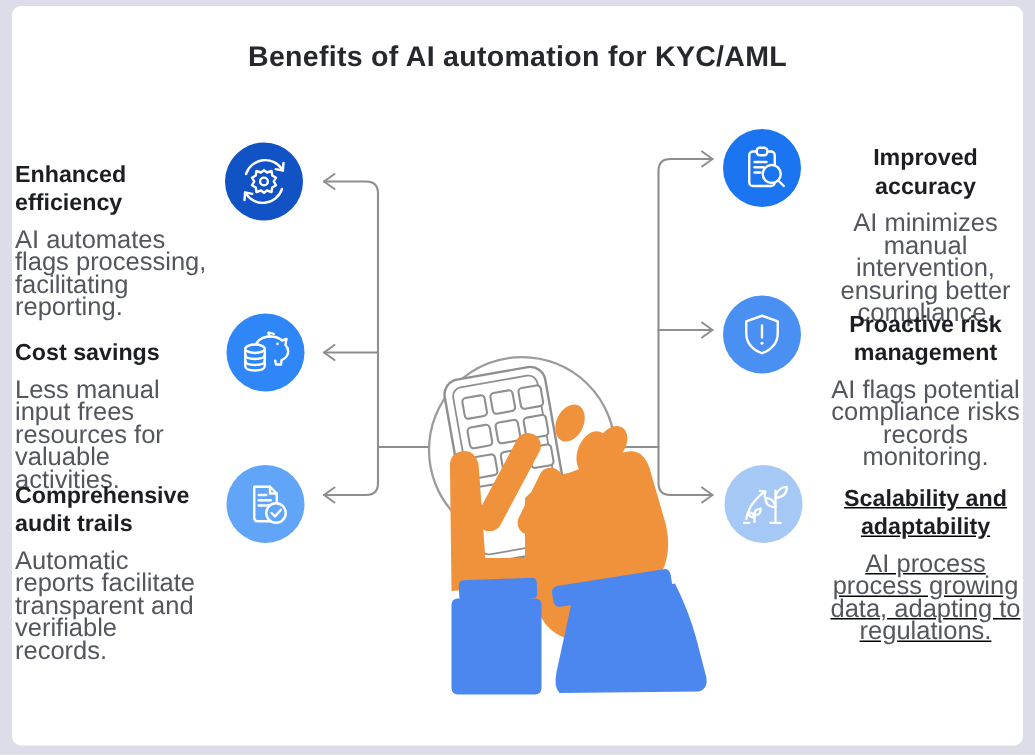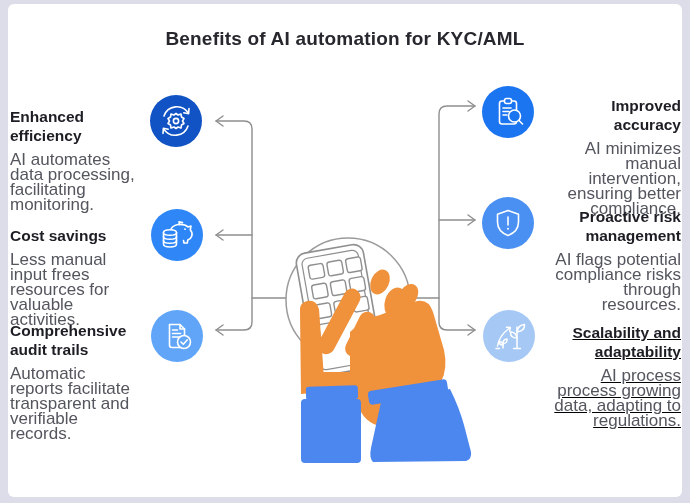--- a/index.html
+++ b/index.html
@@ -5,21 +5,21 @@
   html,body{margin:0;padding:0;background:#dcdde8;}
   .stage{position:relative;width:690px;height:503px;background:#dcdde8;overflow:hidden;
          font-family:"Liberation Sans", sans-serif;}
   .card{position:absolute;left:8px;top:4px;right:8px;bottom:6px;background:#ffffff;border-radius:6px;}
   .title{position:absolute;left:0;top:28px;width:690px;text-align:center;
          font-size:19px;font-weight:700;color:#26282e;letter-spacing:.2px;}
   .item{position:absolute;}
   .item h3{margin:0;font-size:15.5px;line-height:19px;font-weight:700;color:#1c1e24;}
   .item p{margin:7px 0 0;font-size:17px;line-height:15px;color:#54565e;}
   .item.left{width:130px;text-align:left;}
-  .item.right{width:128px;text-align:right;}
+  .item.right{width:128px;text-align:center;}
   .l1{left:10px;top:107px;} .l2{left:10px;top:226px;} .l3{left:10px;top:321px;}
   .r1{left:553px;top:96px;} .r2{left:553px;top:207px;} .r3{left:553px;top:323px;text-decoration:underline;}
   .icon{position:absolute;width:52px;height:52px;border-radius:50%;}
   .icon svg{width:100%;height:100%;display:block;}
   .ic-eff{left:150px;top:95px;background:#1153c4;}
   .ic-cost{left:151px;top:209px;background:#2e86f7;}
   .ic-audit{left:151px;top:310px;background:#60a5f8;}
   .ic-acc{left:482px;top:86px;background:#1b74f0;}
   .ic-risk{left:482px;top:197px;background:#4a90f2;}
   .ic-scale{left:483px;top:310px;background:#a6c8f5;}
@@ -89,38 +89,38 @@
         <rect x="306" y="386" width="52" height="14" rx="3" transform="rotate(-2 332 393)"></rect>
         <rect x="301" y="399" width="60" height="64" rx="4"></rect>
         <rect x="368" y="385" width="80" height="14" rx="4" transform="rotate(-9 408 392)"></rect>
         <path d="M373 462 Q369 458 371 448 L381 402 L450 389 Q459 407 464 425 L471 452 Q472 459 466 461 Z"></path>
       </g>
     </g>
   </svg>
 
   <div class="item left l1">
     <h3>Enhanced efficiency</h3>
-    <p>AI automates data processing, facilitating monitoring.</p>
+    <p>AI automates flags processing, facilitating reporting.</p>
   </div>
   <div class="item left l2">
     <h3>Cost savings</h3>
     <p>Less manual input frees resources for valuable activities.</p>
   </div>
   <div class="item left l3">
     <h3>Comprehensive audit trails</h3>
     <p>Automatic reports facilitate transparent and verifiable records.</p>
   </div>
 
   <div class="item right r1">
     <h3>Improved accuracy</h3>
     <p>AI minimizes manual intervention, ensuring better compliance.</p>
   </div>
   <div class="item right r2">
     <h3>Proactive risk management</h3>
-    <p>AI flags potential compliance risks through resources.</p>
+    <p>AI flags potential compliance risks records monitoring.</p>
   </div>
   <div class="item right r3">
     <h3>Scalability and adaptability</h3>
     <p>AI process process growing data, adapting to regulations.</p>
   </div>
 
   <div class="icon ic-eff">
     <svg viewBox="0 0 52 52" fill="none" stroke="#ffffff" stroke-width="1.6" stroke-linecap="round" stroke-linejoin="round">
       <path d="M26 18.5 L28 20 L31 19 L31.5 22 L34 23.5 L32.5 26 L34 28.5 L31.5 30 L31 33 L28 32 L26 33.5 L24 32 L21 33 L20.5 30 L18 28.5 L19.5 26 L18 23.5 L20.5 22 L21 19 L24 20 Z"></path>
       <circle cx="26" cy="26" r="2.6"></circle>

